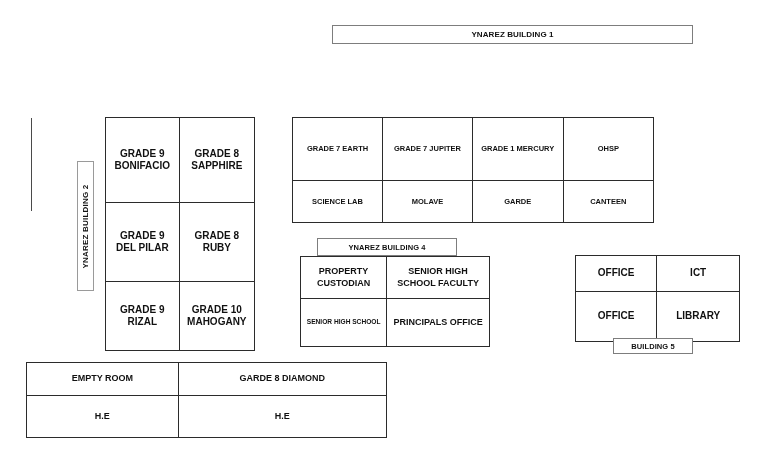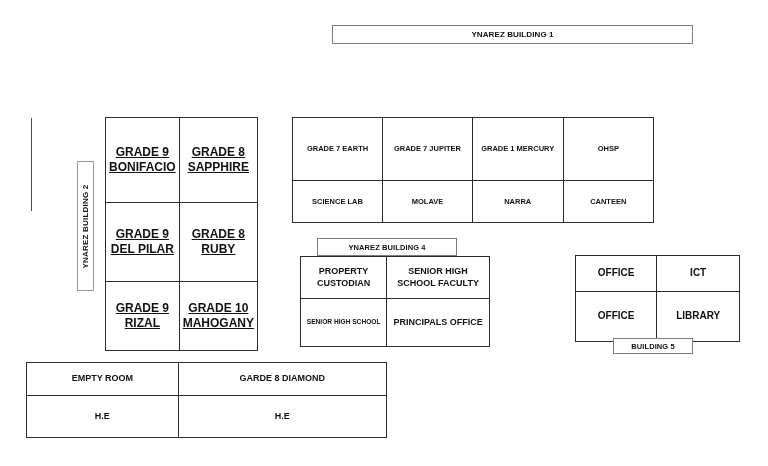--- a/index.html
+++ b/index.html
@@ -86,21 +86,21 @@
   #bldg1-banner { left: 288px; top: 25px; width: 361px; height: 19px; font-size: 8px; margin-left: 44px; }
 
   
   #left-wall { left: 31px; top: 118px; height: 93px; }
 
   
   #bldg2-banner { left: 77px; top: 161px; width: 17px; height: 130px; }
 
   
   #bldg2 { left: 105px; top: 117px; width: 150px; height: 218px; }
-  #bldg2 td { width: 75px; font-size: 12px; text-decoration: underline; }
+  #bldg2 td { width: 75px; font-size: 10px; }
   #bldg2 tr:nth-child(1) td { height: 80px; }
   #bldg2 tr:nth-child(2) td { height: 74px; }
   #bldg2 tr:nth-child(3) td { height: 64px; }
 
   
   #bldg3 { left: 292px; top: 117px; width: 362px; height: 95px; }
   #bldg3 td { width: 90.5px; font-size: 7.5px; }
   #bldg3 tr:nth-child(1) td { height: 58px; }
   #bldg3 tr:nth-child(2) td { height: 37px; }
 
@@ -169,21 +169,21 @@
     <tbody>
         <tr>
       <td>GRADE 7 EARTH</td>
       <td>GRADE 7 JUPITER</td>
       <td>GRADE 1 MERCURY</td>
       <td>OHSP</td>
     </tr>
     <tr>
       <td>SCIENCE LAB</td>
       <td>MOLAVE</td>
-      <td>NARRA</td>
+      <td>GARDE</td>
       <td>CANTEEN</td>
     </tr>
   </tbody>
     </table>
 
   <div class="banner" id="bldg4-banner">
     <span>YNAREZ BUILDING 4</span>
   </div>
 
   <table class="bldg" id="bldg4">

